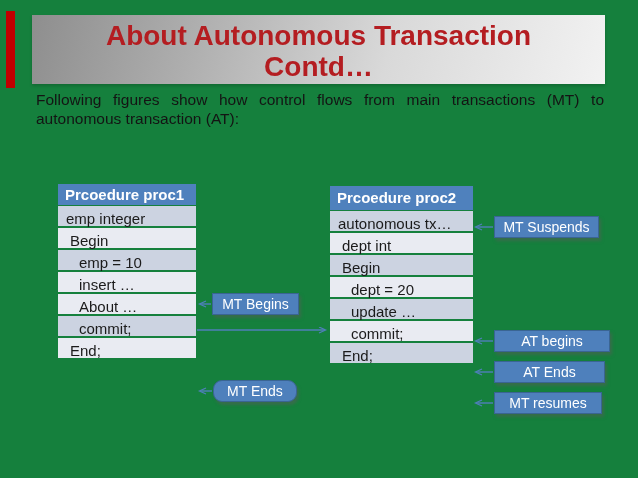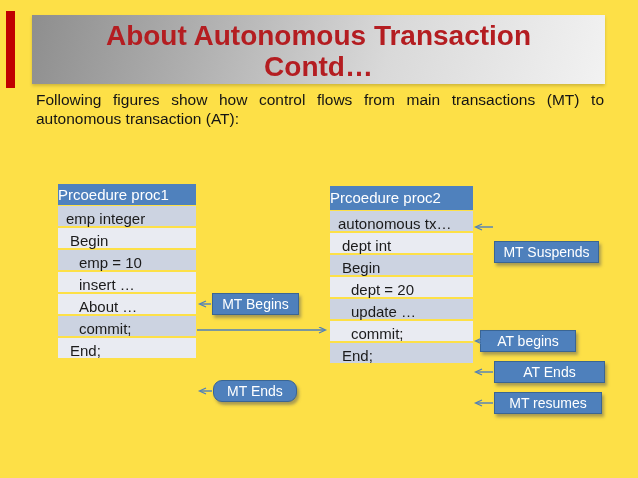--- a/index.html
+++ b/index.html
@@ -1,50 +1,50 @@
 <!DOCTYPE html>
 <html><head>
 <meta charset="utf-8">
 <style>
   html,body{margin:0;padding:0;background:#fff;}
-  .slide{position:relative;width:638px;height:478px;background:#fde047;
+  .slide{position:relative;width:638px;height:478px;background:#15803d;
          font-family:"Liberation Sans",sans-serif;overflow:hidden;}
 
   .red-bar{position:absolute;left:6px;top:11px;width:9px;height:77px;background:#c00000;}
 
   .banner{position:absolute;left:32px;top:15px;width:573px;height:69px;box-sizing:border-box;
           background:linear-gradient(105deg,#8e8e8e 0%,#aeaeae 28%,#d9d9d9 62%,#f2f2f2 100%);
           box-shadow:0 2px 3px rgba(0,0,0,0.18);
           text-align:center;color:#b41d21;font-weight:bold;font-size:28px;line-height:31px;
           padding-top:5px;}
 
   .intro{position:absolute;left:36px;top:90px;width:568px;font-size:15.5px;color:#141414;line-height:19px;}
   .intro .l1{display:block;text-align:justify;text-align-last:justify;}
   .intro .l2{display:block;}
 
   .ptable{position:absolute;}
   #t1{left:58px;top:184px;width:138px;}
   #t2{left:330px;top:186px;width:143px;}
-  .thead{background:#4f81bd;color:#ffffff;font-weight:normal;font-size:15px;
-         height:21px;line-height:21px;padding-left:0;margin-bottom:1px;}
+  .thead{background:#4f81bd;color:#ffffff;font-weight:bold;font-size:15px;
+         height:21px;line-height:21px;padding-left:7px;margin-bottom:1px;}
   #t2 .thead{height:24px;line-height:24px;}
   .trow{height:20px;line-height:26px;font-size:15px;color:#1b1b1b;margin-bottom:2px;}
   .band-a{background:#ccd3e1;}
   .band-b{background:#e9ebf2;}
   .p8{padding-left:8px;}
   .p4{padding-left:12px;}
   .ind{padding-left:21px;}
 
   .callout{position:absolute;height:22px;box-sizing:border-box;background:#4e80bc;
            border:1px solid #3a6593;box-shadow:2px 3px 3px rgba(90,90,90,0.5);
            color:#ffffff;font-size:14px;line-height:20px;text-align:center;}
   #c-mt-begins{left:212px;top:293px;width:87px;}
   #c-mt-ends{left:213px;top:380px;width:84px;border-radius:9px;}
-  #c-mt-suspends{left:494px;top:216px;width:105px;margin-top:25px;}
-  #c-at-begins{left:480px;top:330px;width:96px;}
+  #c-mt-suspends{left:494px;top:216px;width:105px;}
+  #c-at-begins{left:494px;top:330px;width:116px;}
   #c-at-ends{left:494px;top:361px;width:111px;}
   #c-mt-resumes{left:494px;top:392px;width:108px;}
 
   .arrows{position:absolute;left:0;top:0;width:638px;height:478px;pointer-events:none;}
 </style>
 </head>
 <body>
 
 <div class="slide">
 

